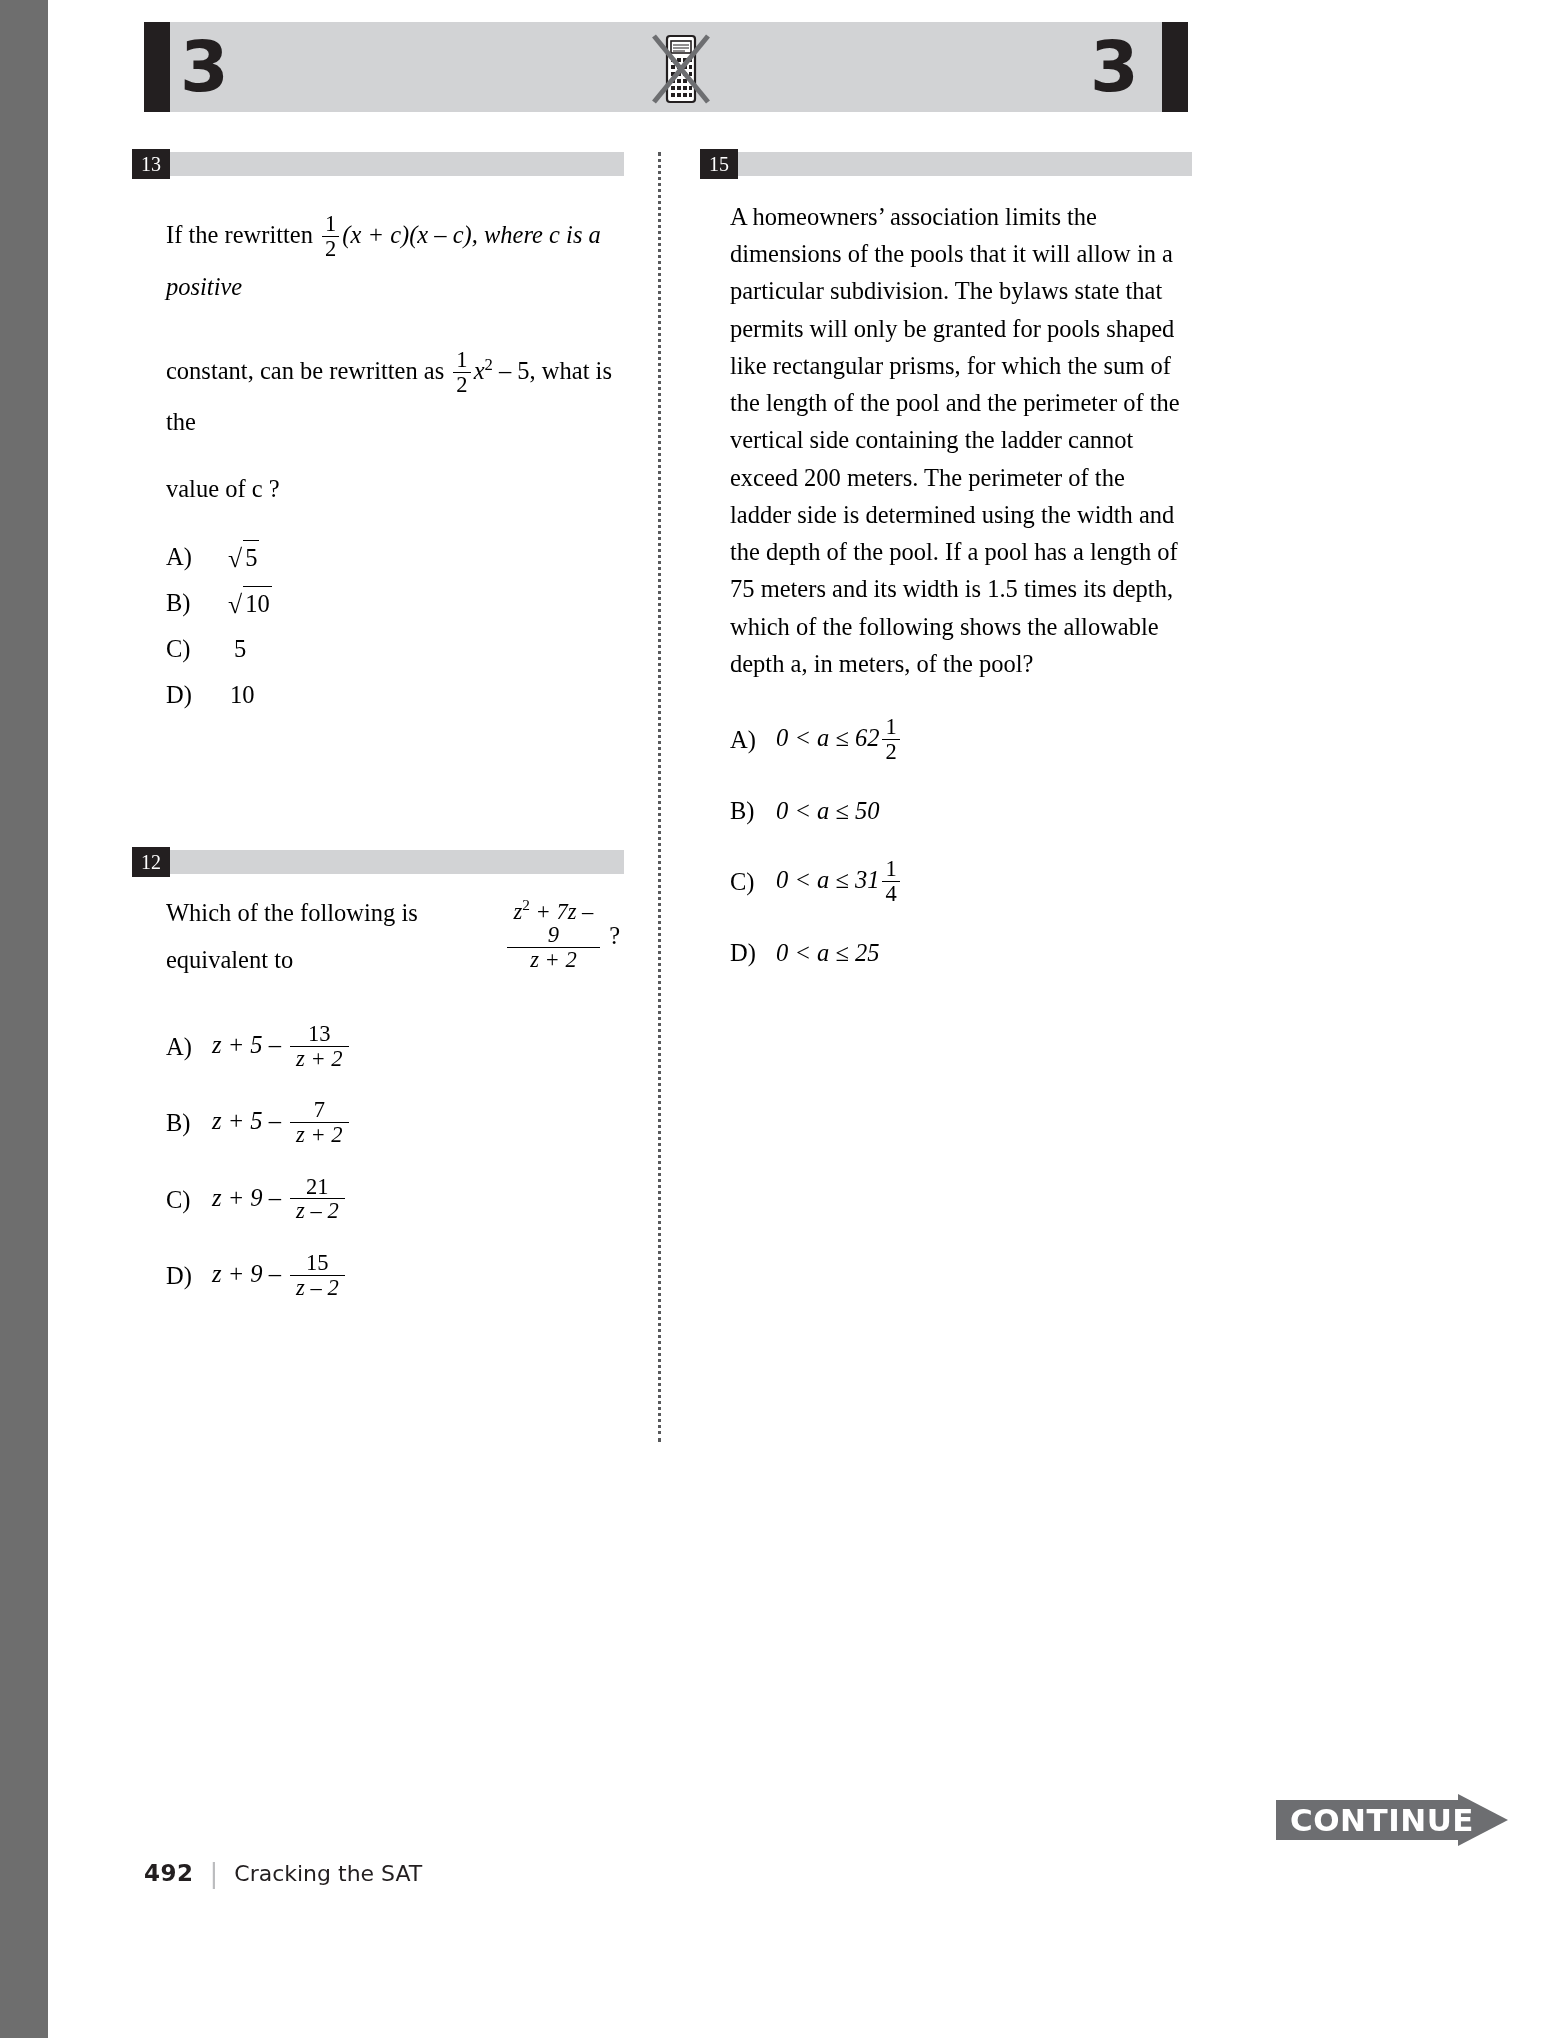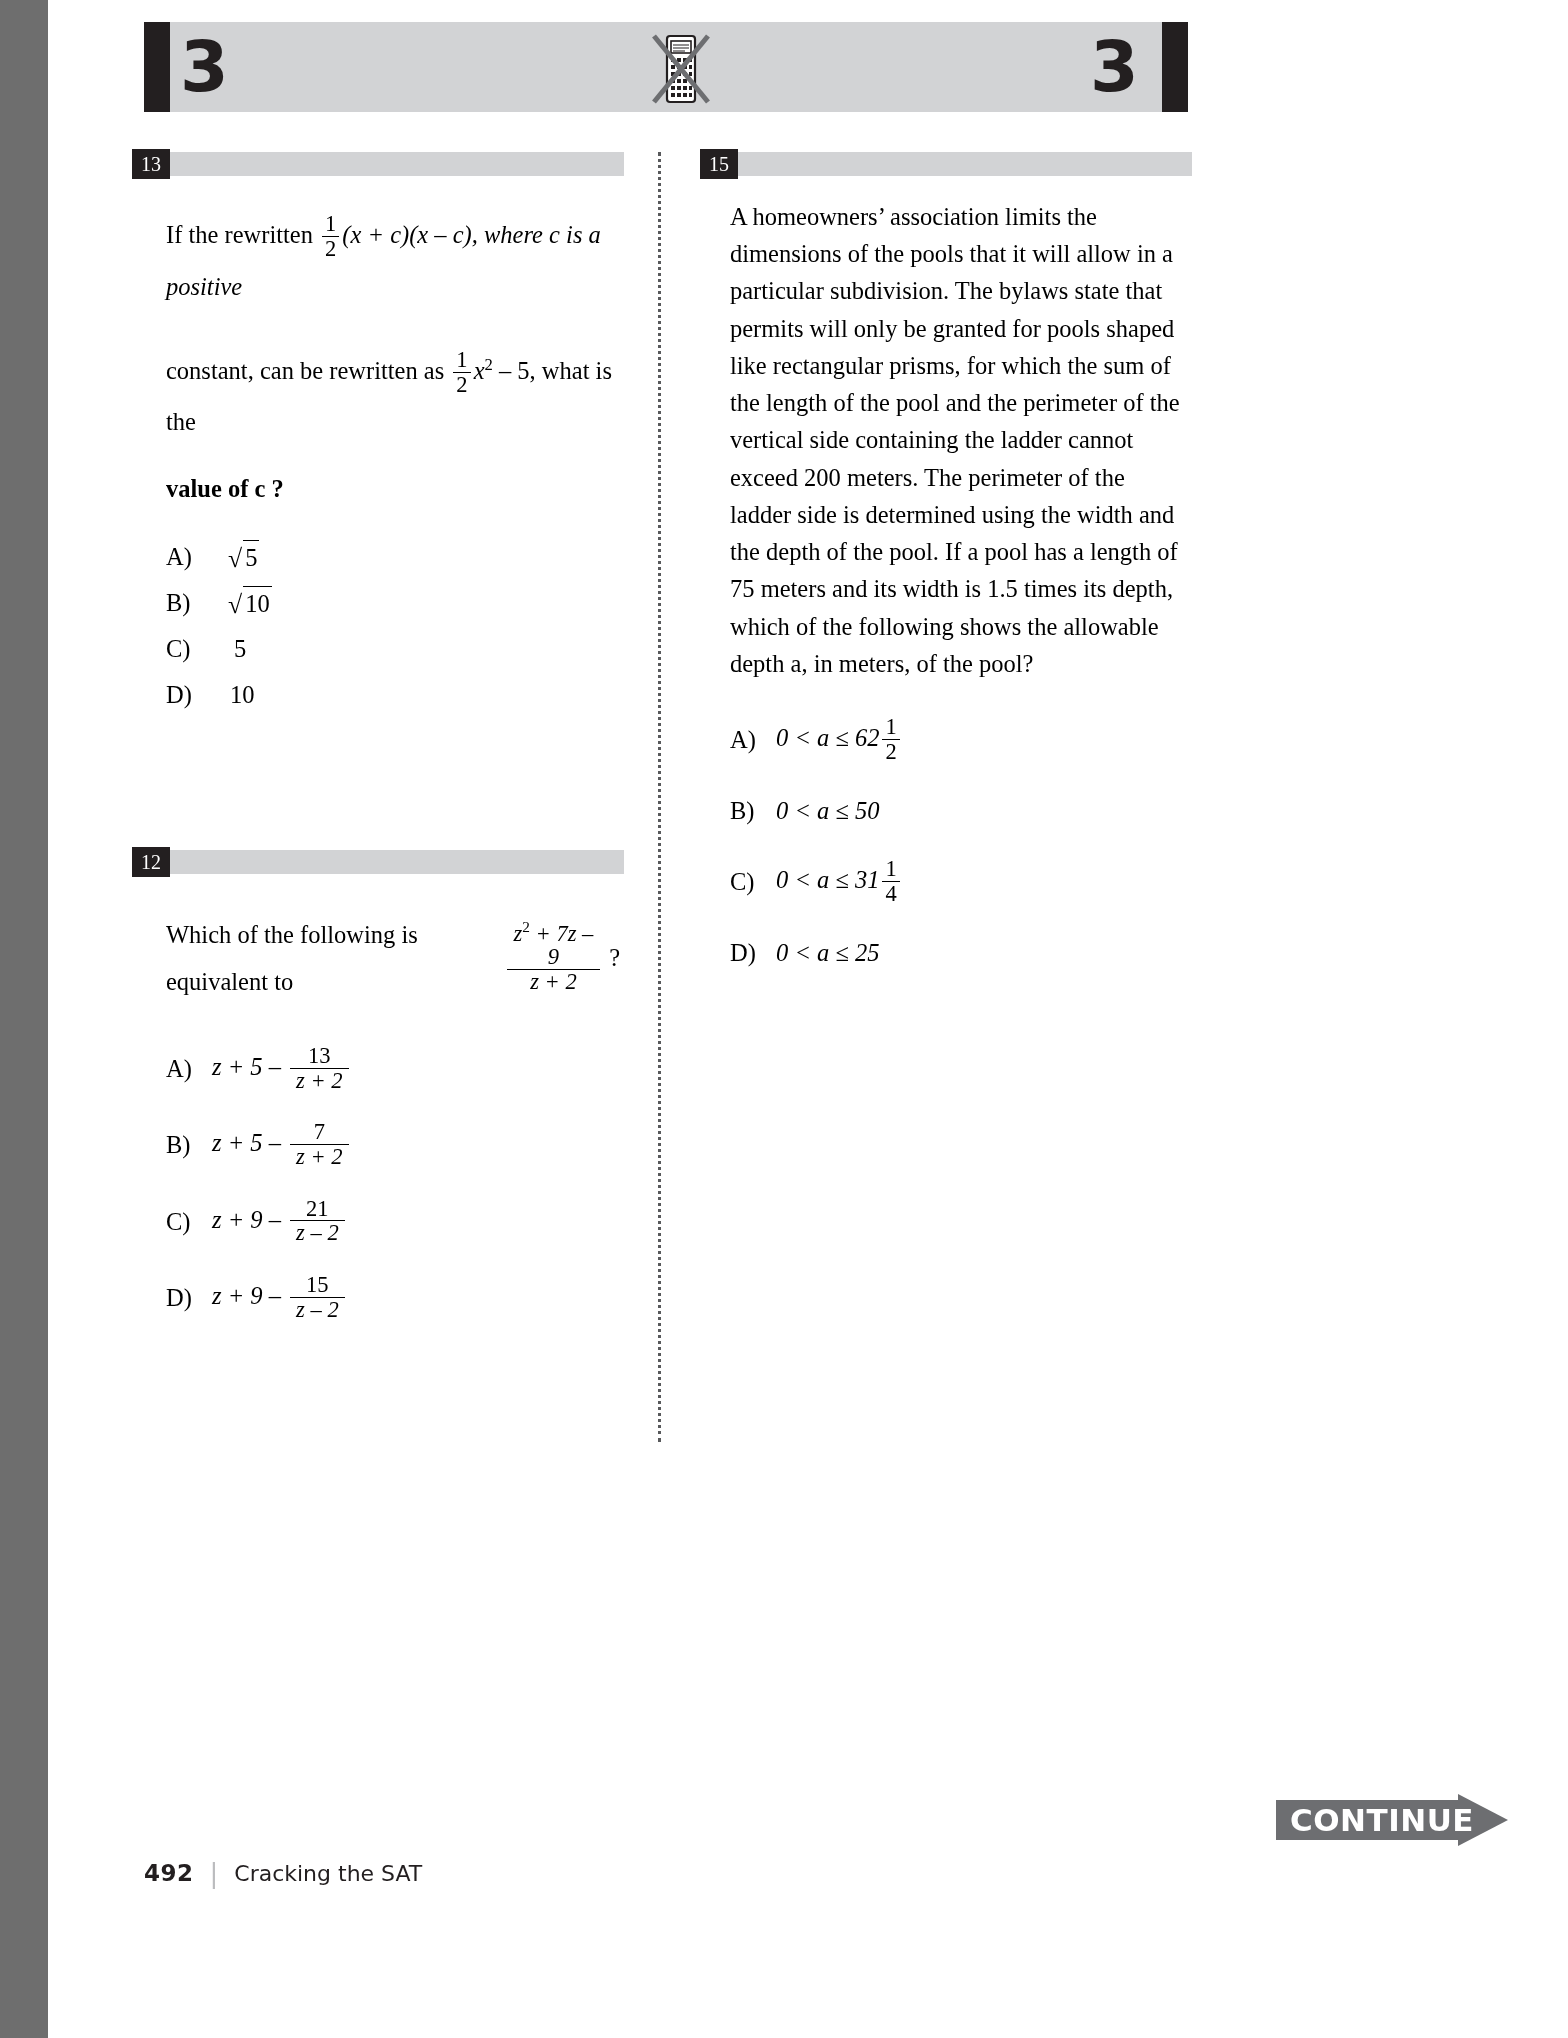--- a/index.html
+++ b/index.html
@@ -124,21 +124,21 @@
     padding-left: 34px;
     padding-right: 4px;
   }
   .q-body.nopad { padding-left: 0; }
 
   .q-stem {
     margin-top: 34px;
     line-height: 2.05;
   }
   .q-stem-tight {
-    margin-top: 38px;
+    margin-top: 16px;
     line-height: 1.9;
   }
 
   
   .frac {
     display: inline-block;
     vertical-align: middle;
     text-align: center;
     font-size: 0.92em;
     line-height: 1.05;
@@ -335,21 +335,21 @@
           </span><span class="it">(x + c)(x – c), where c is a positive</span>
         </div>
         <div class="q-stem">
           <span>constant, can be rewritten as</span>
           <span class="frac">
             <span class="top">1</span>
             <span class="bot">2</span>
           </span><span class="it">x</span><span class="sup">2</span>
           <span>– 5, what is the</span>
         </div>
-        <div class="q-stem" style="margin-top:16px;font-weight:bold;">
+        <div class="q-stem" style="margin-top:16px;">
           <span>value of c ?</span>
         </div>
       </div>
 
       <div class="choices choices-q13">
         <div class="choice">
           <span class="label">A)</span>
           <span class="value">
             <span class="sqrt"><span class="radsign">√</span><span class="radicand">5</span></span>
           </span>

